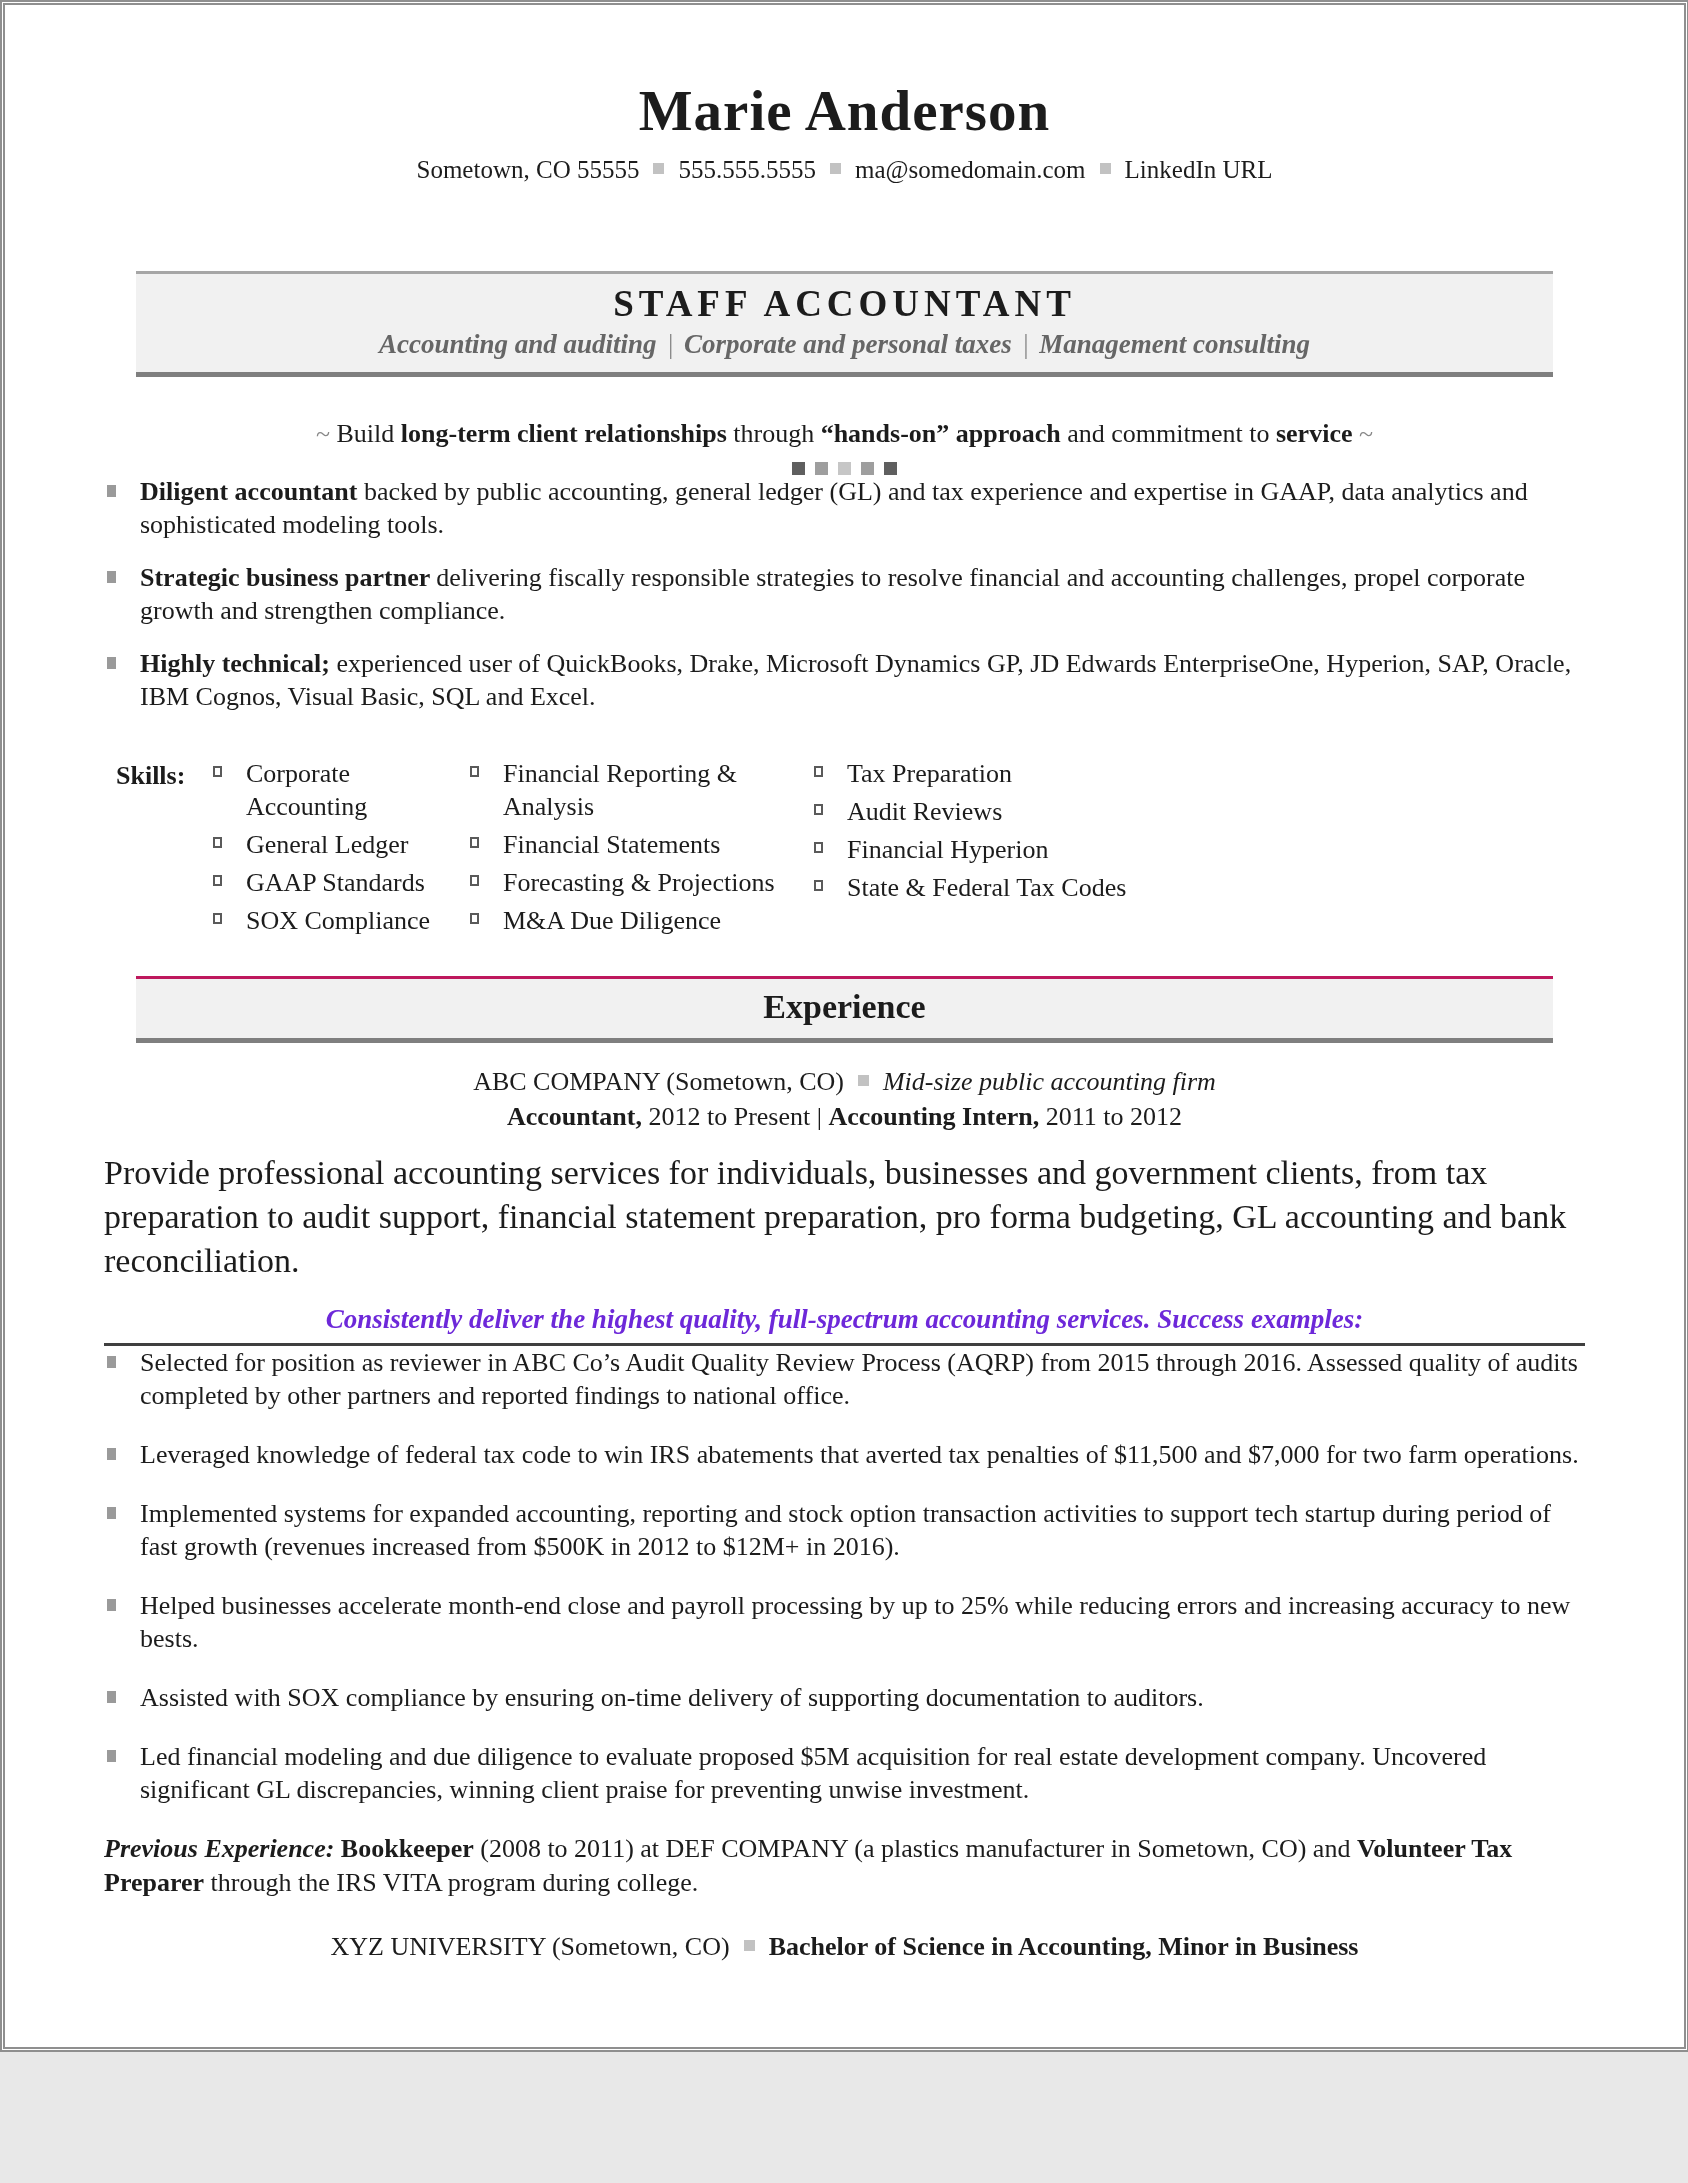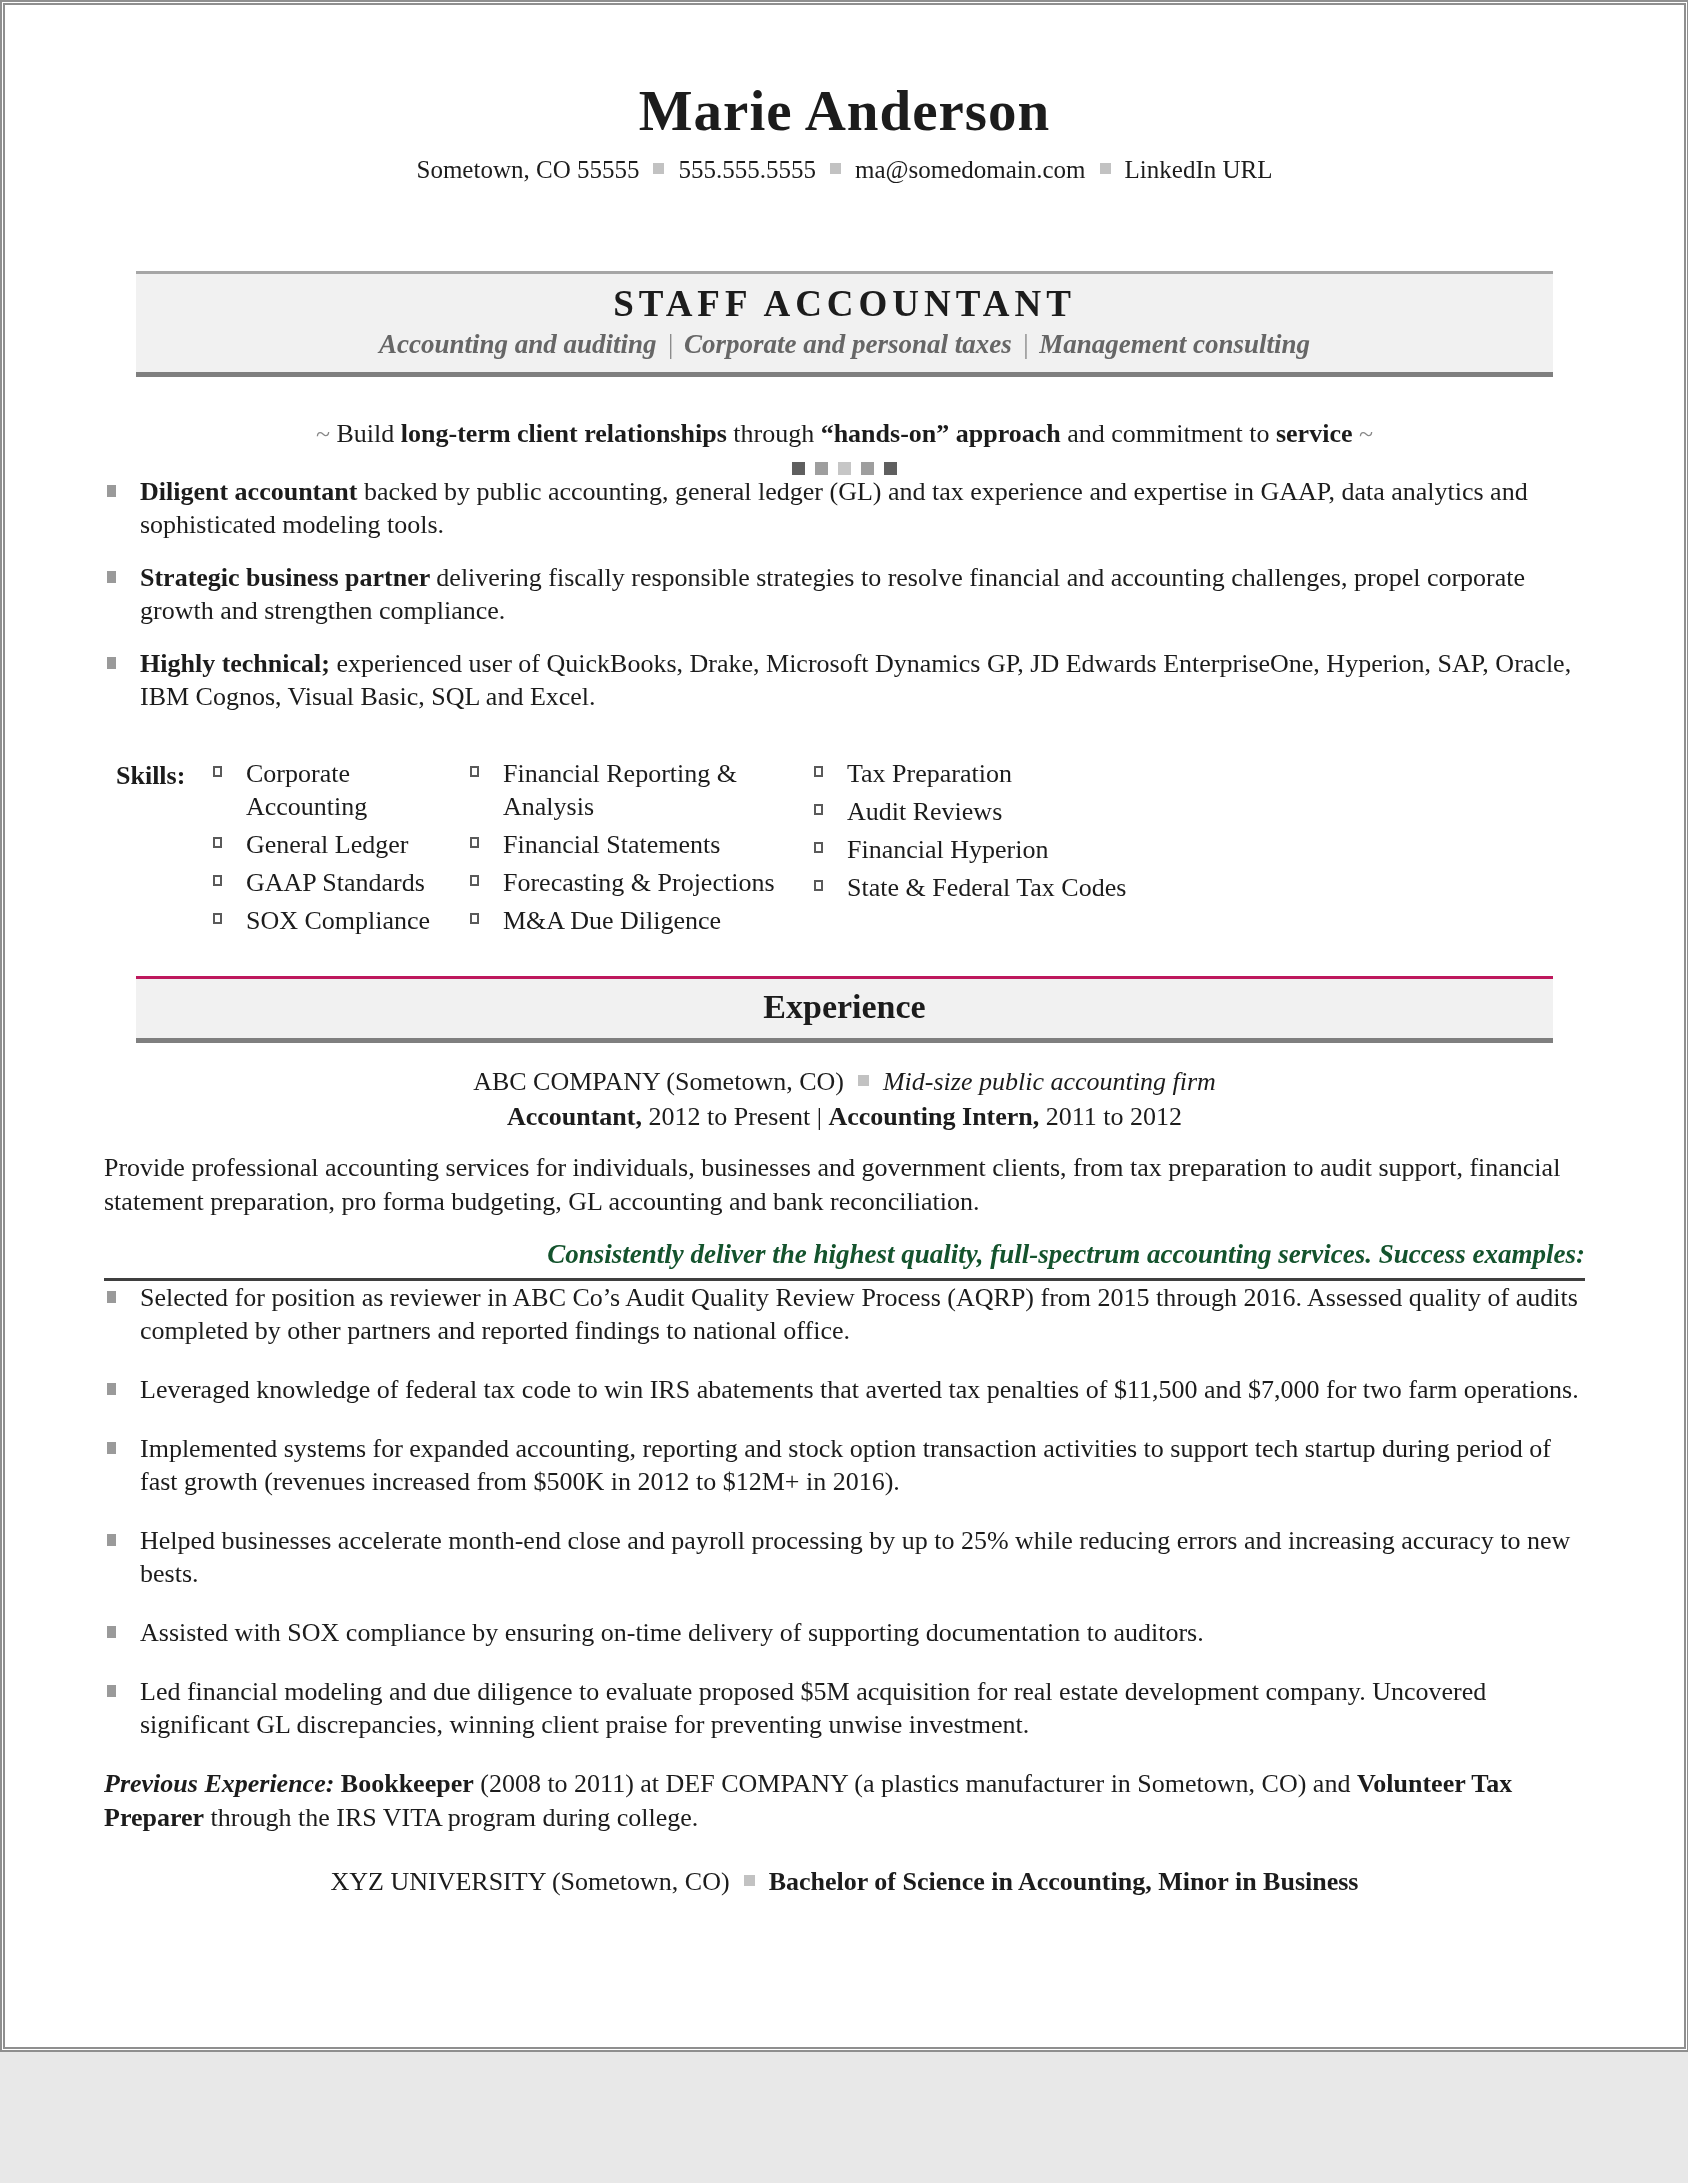--- a/index.html
+++ b/index.html
@@ -66,22 +66,22 @@
   .skill-col1 { flex:0 0 257px; }
   .skill-col2 { flex:0 0 344px; }
   .skill-col3 { flex:1 1 auto; }
   .skill-item { position:relative; padding-left:33px; line-height:1.27; margin-bottom:5px; }
   .skill-item .osq { position:absolute; left:0; top:9px; width:9px; height:11px; border:2px solid #5a5a5a; background:transparent; box-sizing:border-box; }
 
   
   .company-line { text-align:center; font-size:26px; margin-top:22px; line-height:1.27; }
   .company-line .ital { font-style:italic; }
   .jobs-line { text-align:center; font-size:26px; margin-top:2px; line-height:1.27; }
-  .intro { font-size:26px; margin-top:18px; line-height:1.3; }
-  .quote { text-align:right; font-size:27px; font-weight:bold; font-style:italic; color:#14532d; margin-top:20px; line-height:1.25; }
+  .intro { font-size:34px; margin-top:18px; line-height:1.3; }
+  .quote { text-align:center; font-size:27px; font-weight:bold; font-style:italic; color:#6d28d9; margin-top:20px; line-height:1.25; }
   .quote-rule { border:none; border-top:3px solid #3f3f3f; margin:6px 0 0 0; }
   .prev-exp { font-size:26px; margin-top:4px; line-height:1.3; }
   .bi { font-weight:bold; font-style:italic; }
 
   
   .edu-line { text-align:center; font-size:26px; margin-top:30px; line-height:1.27; }
 </style>
 </head>
 <body>
 

